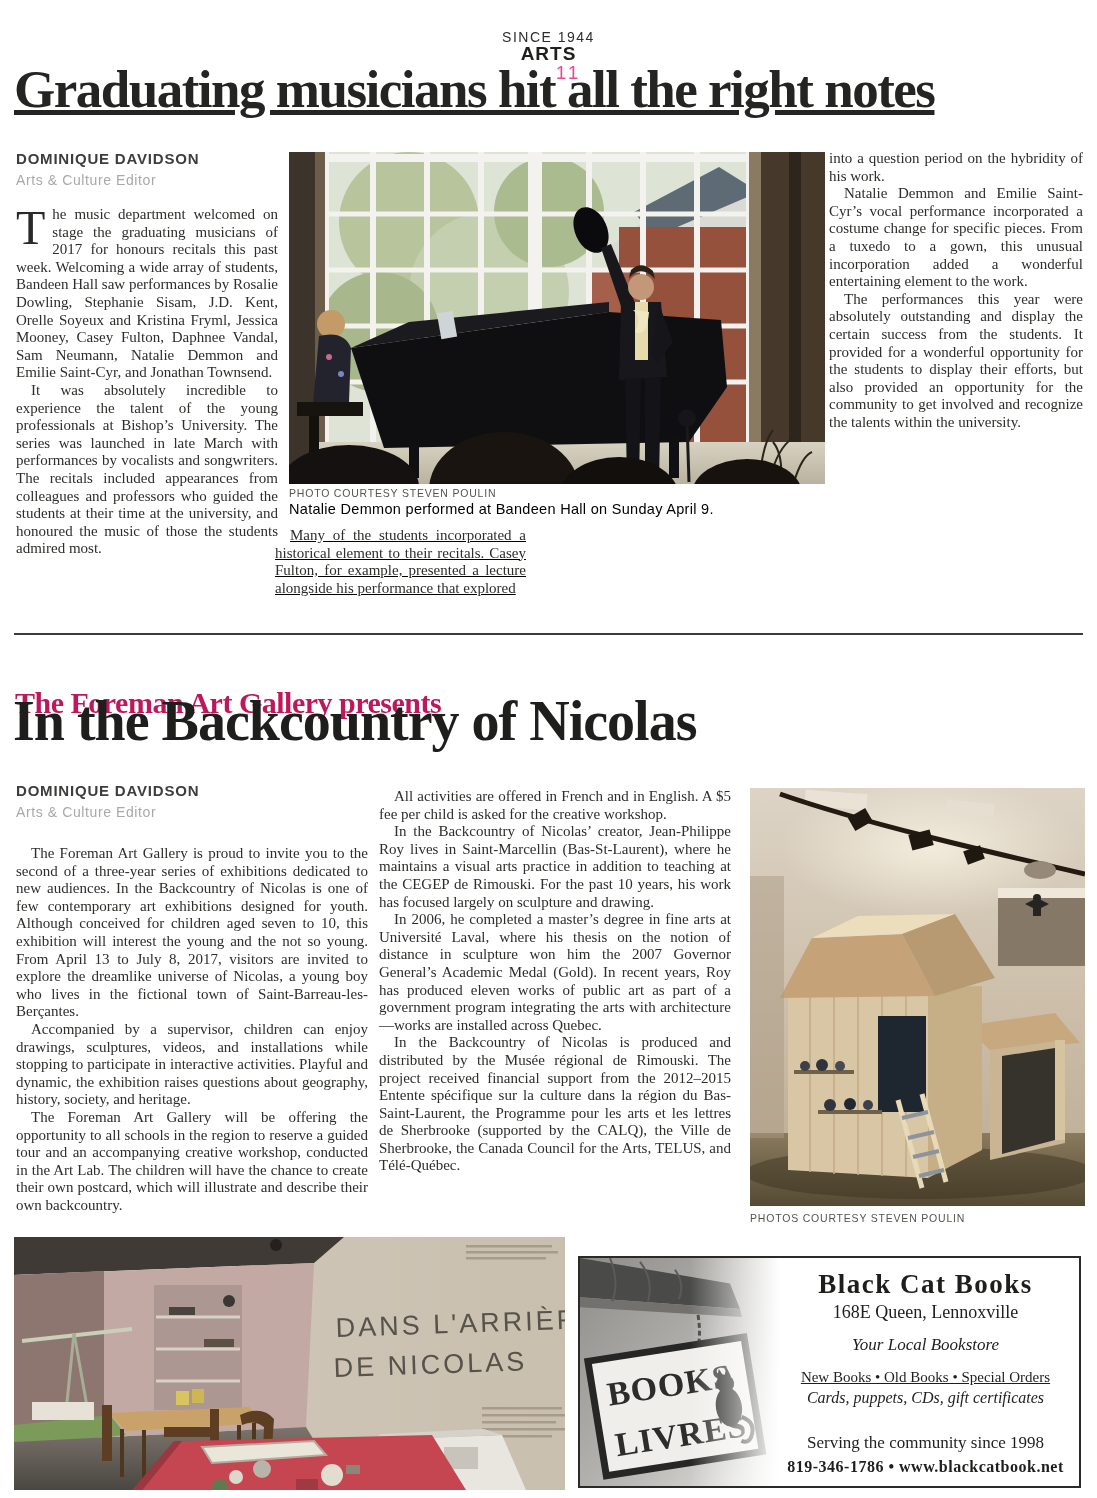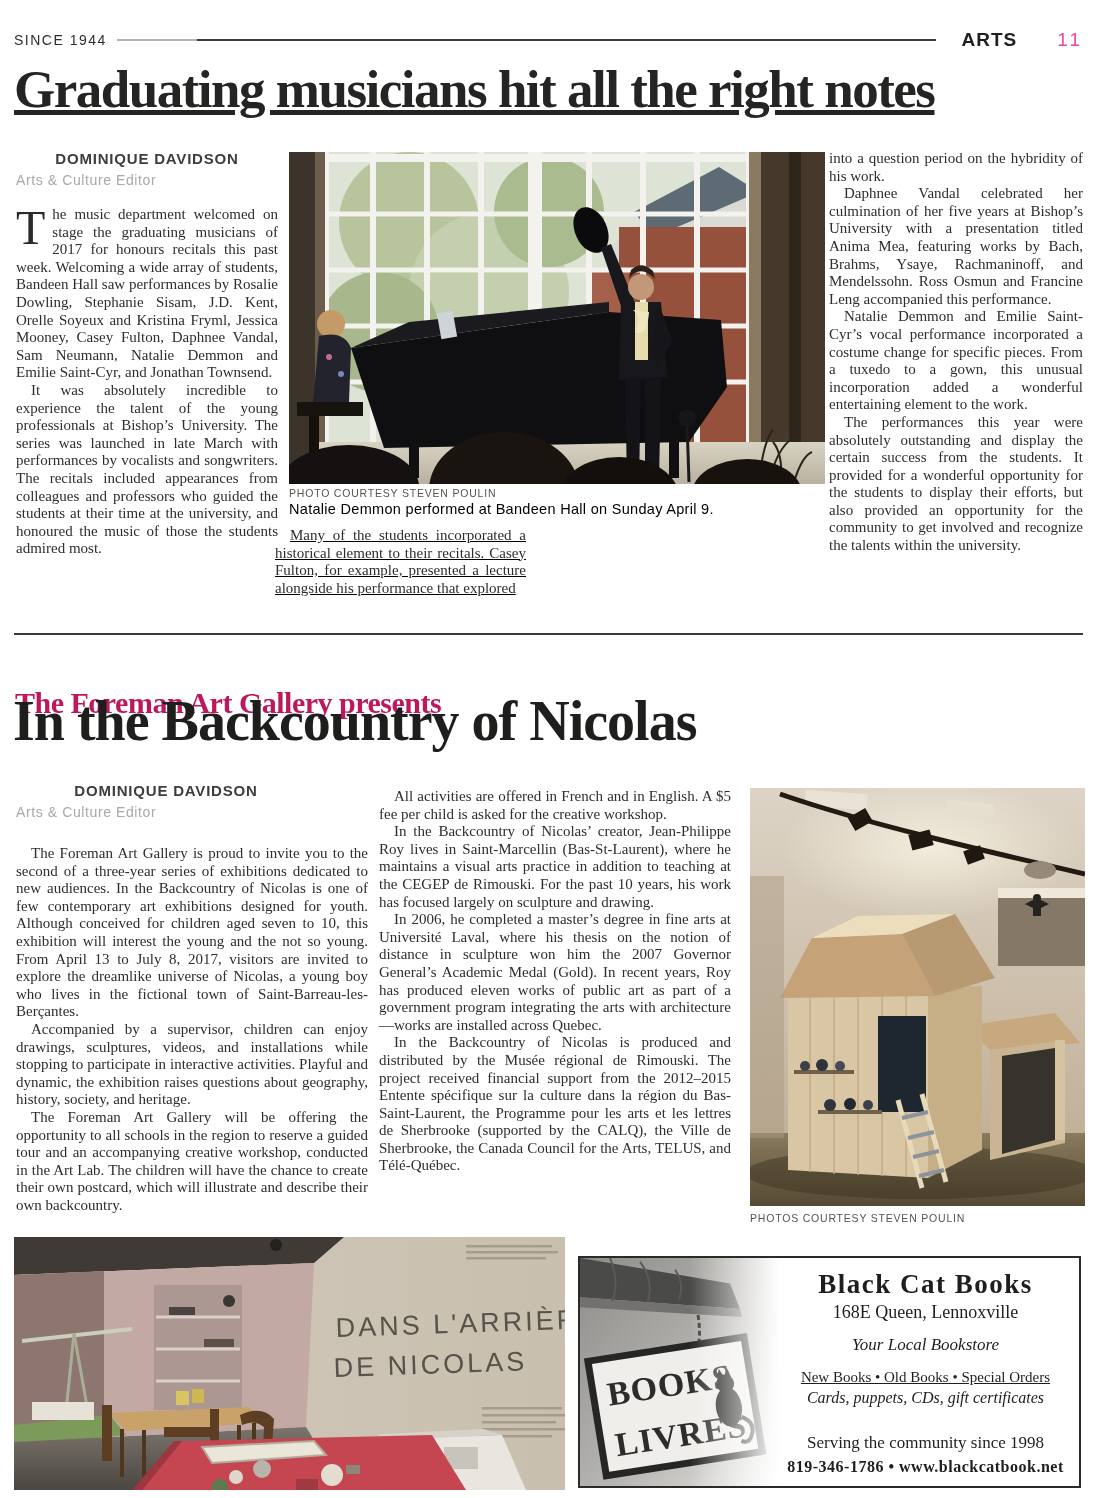--- a/index.html
+++ b/index.html
@@ -1,31 +1,31 @@
 <!DOCTYPE html>
 <html><head>
 <meta charset="utf-8">
 <style>
   html,body { margin:0; padding:0; background:#ffffff; }
   .page { position:relative; width:1097px; height:1498px; background:#fff; overflow:hidden;
           font-family:"Liberation Serif", serif; }
-  .abs { position:absolute; }
+  .abs { position:absolute;flex-direction:column; }
 
   
   .masthead { top:30px; left:14px; width:1069px; display:flex; align-items:center; }
   .since { font:400 14px/1 "Liberation Sans", sans-serif; letter-spacing:1.5px; color:#2e2d2b; white-space:nowrap; }
   .head-rule { flex:1; height:2px; margin:0 26px 0 10px;
                background:linear-gradient(to right,#b3b3b1 0,#b3b3b1 80px,#3a3a38 80px); }
   .section { font:700 19px/1 "Liberation Sans", sans-serif; letter-spacing:1px; color:#1f1f1d; }
   .pagenum { font:300 19px/1 "Liberation Sans", sans-serif; letter-spacing:3px; color:#ec4899; margin-left:40px; }
 
   h1.headline1 { margin:0; top:62px; left:14px; width:1069px;
        font:700 53px/1.05 "Liberation Serif", serif; letter-spacing:-1.5px; color:#242422; white-space:nowrap;text-decoration:underline; }
 
-  .byline-name { font:600 15px/1.2 "Liberation Sans", sans-serif; letter-spacing:0.8px; color:#3d3d3b;text-align:center; }
+  .byline-name { font:600 15px/1.2 "Liberation Sans", sans-serif; letter-spacing:0.8px; color:#3d3d3b; }
   .byline-role { font:300 14px/1.3 "Liberation Sans", sans-serif; letter-spacing:0.6px; color:#a9a9a7; margin-top:3px; }
 
   .body-text p { font:15px/17.6px "Liberation Serif", serif; color:#2e2d2a; text-align:justify;
                  margin:0; text-indent:15px; }
   .body-text p.noindent { text-indent:0; }
   p.dropcap::first-letter { float:left; font-size:48px; line-height:39px; padding:2px 7px 0 0; color:#2a2a28; }
 
   .credit { font:400 10.5px/1 "Liberation Sans", sans-serif; letter-spacing:0.8px; color:#55544f; text-align:left; }
   .caption { font:300 14.5px/1.2 "Liberation Sans", sans-serif; letter-spacing:0.3px; color:#000000; }
 
@@ -150,21 +150,20 @@
 
   <div class="abs credit" style="top:488px; left:289px; width:536px;">PHOTO COURTESY STEVEN POULIN</div>
   <div class="abs caption" style="top:501px; left:289px; width:536px;">Natalie Demmon performed at Bandeen Hall on Sunday April 9.</div>
 
   <div class="abs body-text" style="top:527px; left:275px; width:251px;text-decoration:underline;">
     <p>Many of the students incorporated a historical element to their recitals. Casey Fulton, for example, presented a lecture alongside his performance that explored</p>
   </div>
 
   <div class="abs body-text" style="top:150px; left:829px; width:254px;">
     <p class="noindent">into a question period on the hybridity of his work.</p>
-    <p>Daphnee Vandal celebrated her culmination of her five years at Bishop’s University with a presentation titled Anima Mea, featuring works by Bach, Brahms, Ysaye, Rachmaninoff, and Mendelssohn. Ross Osmun and Francine Leng accompanied this performance.</p>
     <p>Natalie Demmon and Emilie Saint-Cyr’s vocal performance incorporated a costume change for specific pieces. From a tuxedo to a gown, this unusual incorporation added a wonderful entertaining element to the work.</p>
     <p>The performances this year were absolutely outstanding and display the certain success from the students. It provided for a wonderful opportunity for the students to display their efforts, but also provided an opportunity for the community to get involved and recognize the talents within the university.</p>
   </div>
 
   <div class="abs divider"></div>
 
   <div class="abs kicker">The Foreman Art Gallery presents</div>
   <h2 class="abs headline2">In the Backcountry of Nicolas</h2>
 
   <div class="abs" style="top:782px; left:16px; width:300px;">

